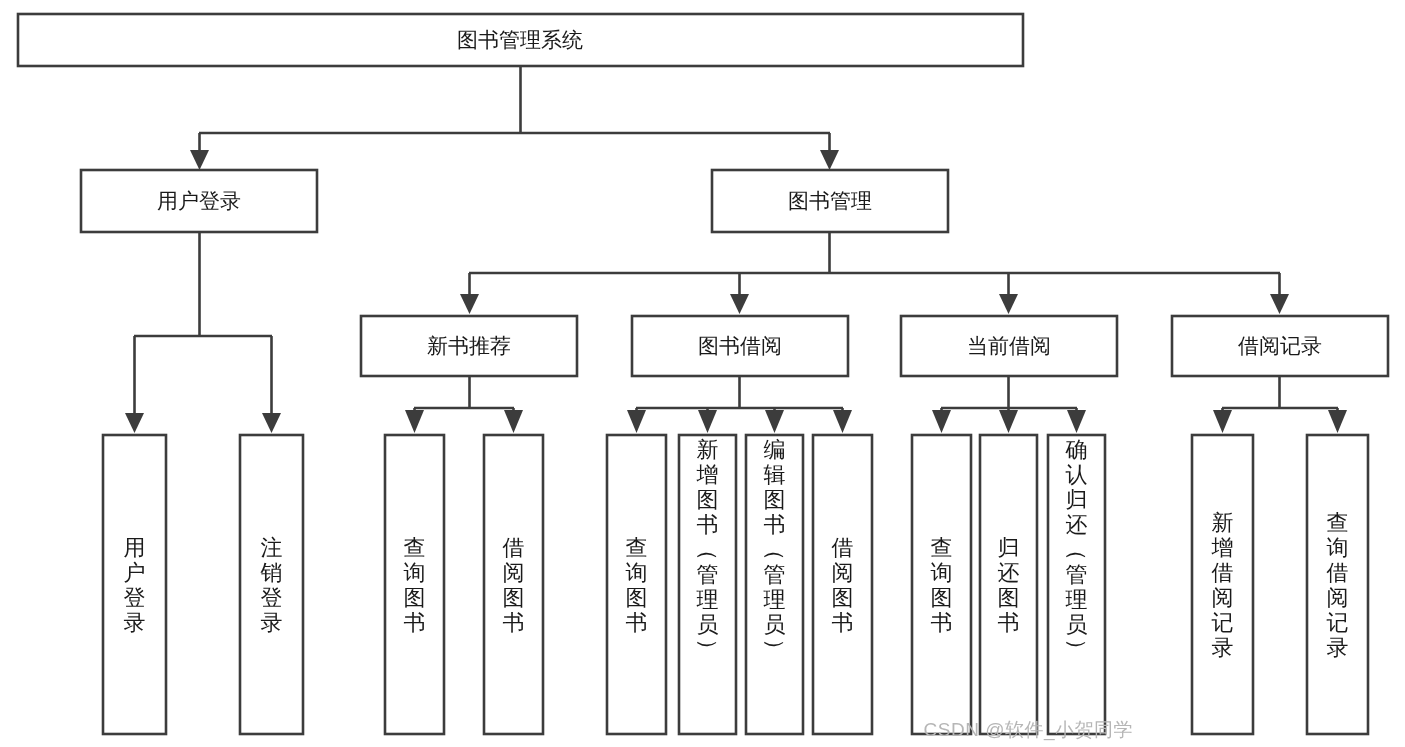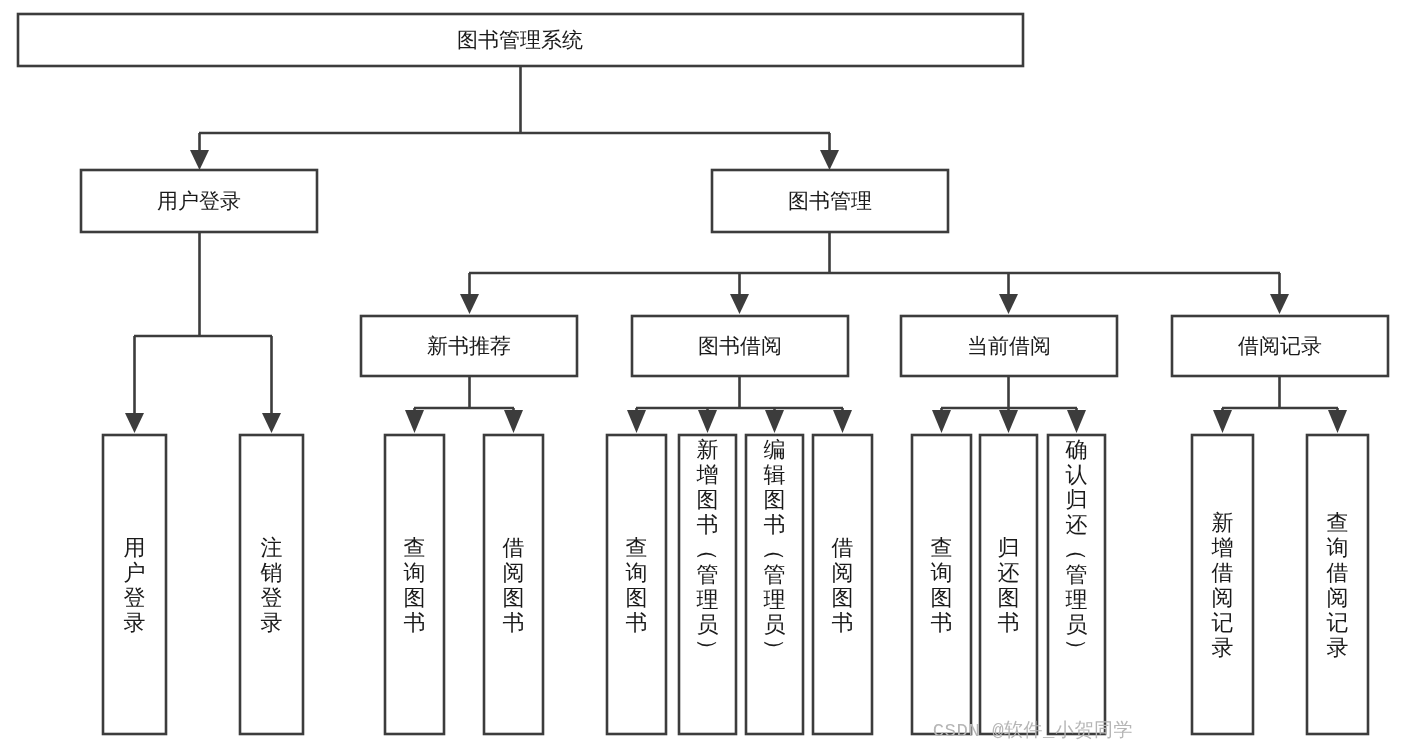--- a/index.html
+++ b/index.html
@@ -60,21 +60,21 @@
     font-family: "DejaVu Sans", "Liberation Sans", sans-serif;
     font-size: 22px;
     line-height: 25px;
     color: #1a1a1a;
     text-align: center;
   }
   .watermark {
     position: absolute;
     right: 8px;
     bottom: 4px;
-    font-family: Liberation Mono, monospace;
+    font-family: Liberation Sans, sans-serif;
     font-size: 19px;
     color: #b6b6b6;
     letter-spacing: 0.5px;
     white-space: nowrap;
   }
 </style>
 </head>
 <body>
 
 <div id="diagram-root">

